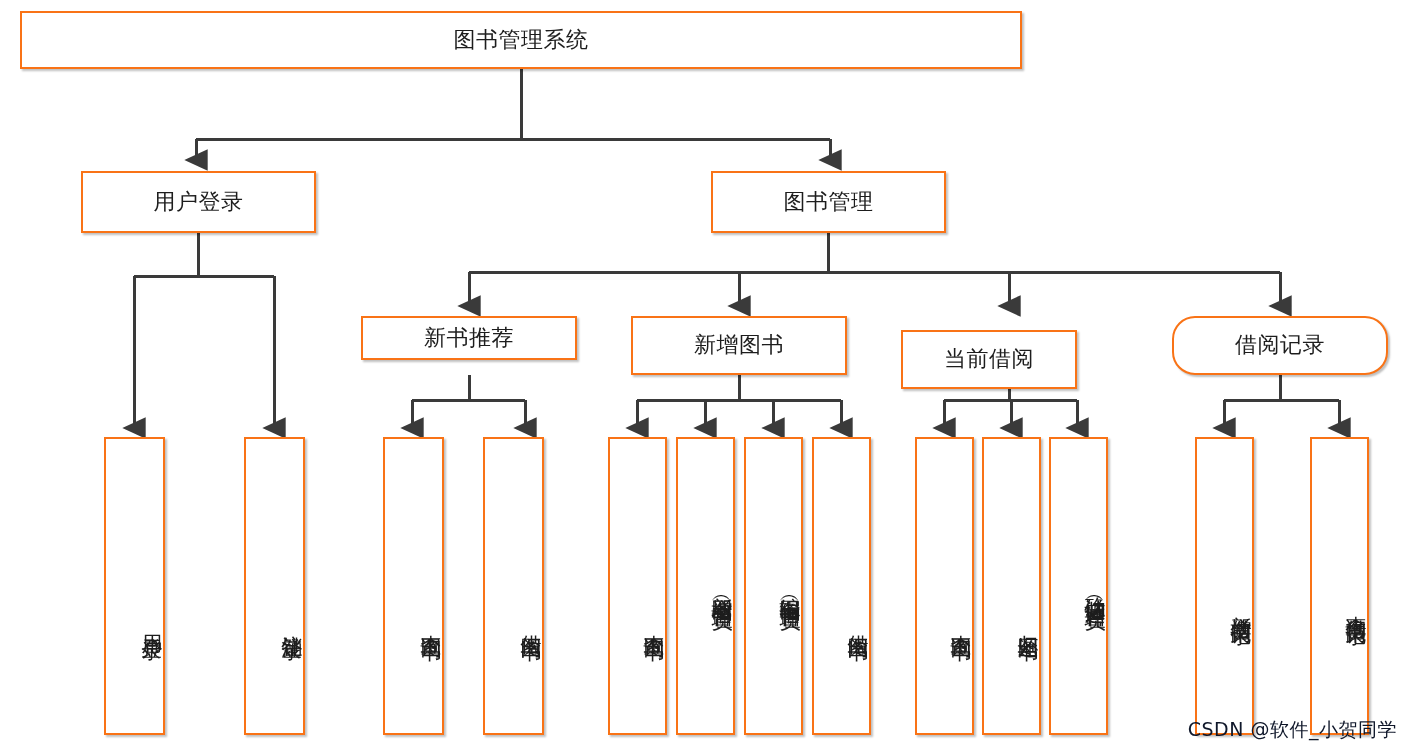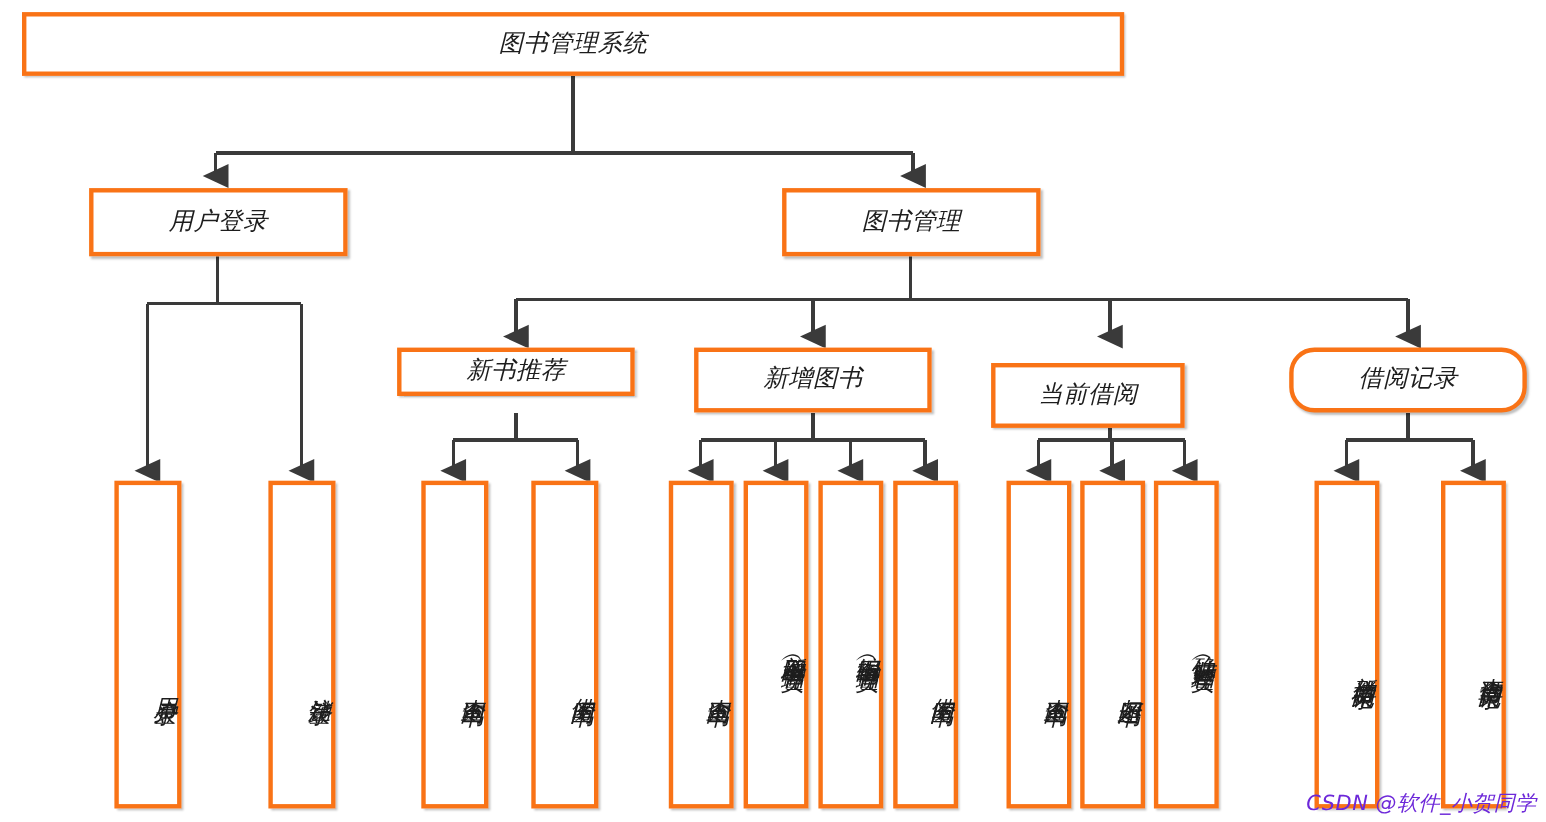--- a/index.html
+++ b/index.html
@@ -22,28 +22,27 @@
     position: absolute;
     left: 0;
     top: 0;
     width: 1405px;
     height: 747px;
   }
   .node {
     position: absolute;
     box-sizing: border-box;
     background: #ffffff;
-    border: 4px solid #f97316;
+    border: 2px solid #f97316;
     box-shadow: 2px 2px 2px rgba(0,0,0,0.25);
     display: flex;
     align-items: center;
     justify-content: center;
     color: #1d1d1d;
     line-height: 1.12;
-    font-style: italic;
   }
   .node.horiz {
     font-size: 22px;
     letter-spacing: 0.5px;
   }
   .node.vert {
     writing-mode: vertical-rl;
     text-orientation: upright;
     font-size: 21px;
     letter-spacing: 2px;
@@ -60,25 +59,24 @@
     padding-top: 0px;
   }
   .node-title {
     font-size: 23px;
   }
   .watermark {
     position: absolute;
     right: 8px;
     bottom: 4px;
     font-size: 19px;
-    color: #6d28d9;
+    color: #0f172a;
     letter-spacing: 0.5px;
     white-space: nowrap;
     pointer-events: none;
-    font-style: italic;
   }
 </style>
 </head>
 <body>
 
 <div id="diagram-root">
 
   <svg id="edge-layer" viewBox="0 0 1405 747" xmlns="http://www.w3.org/2000/svg">
     <defs>
       <marker id="arrowhead" markerWidth="9" markerHeight="9" refX="4.2" refY="4.5" orient="auto" markerUnits="strokeWidth">

